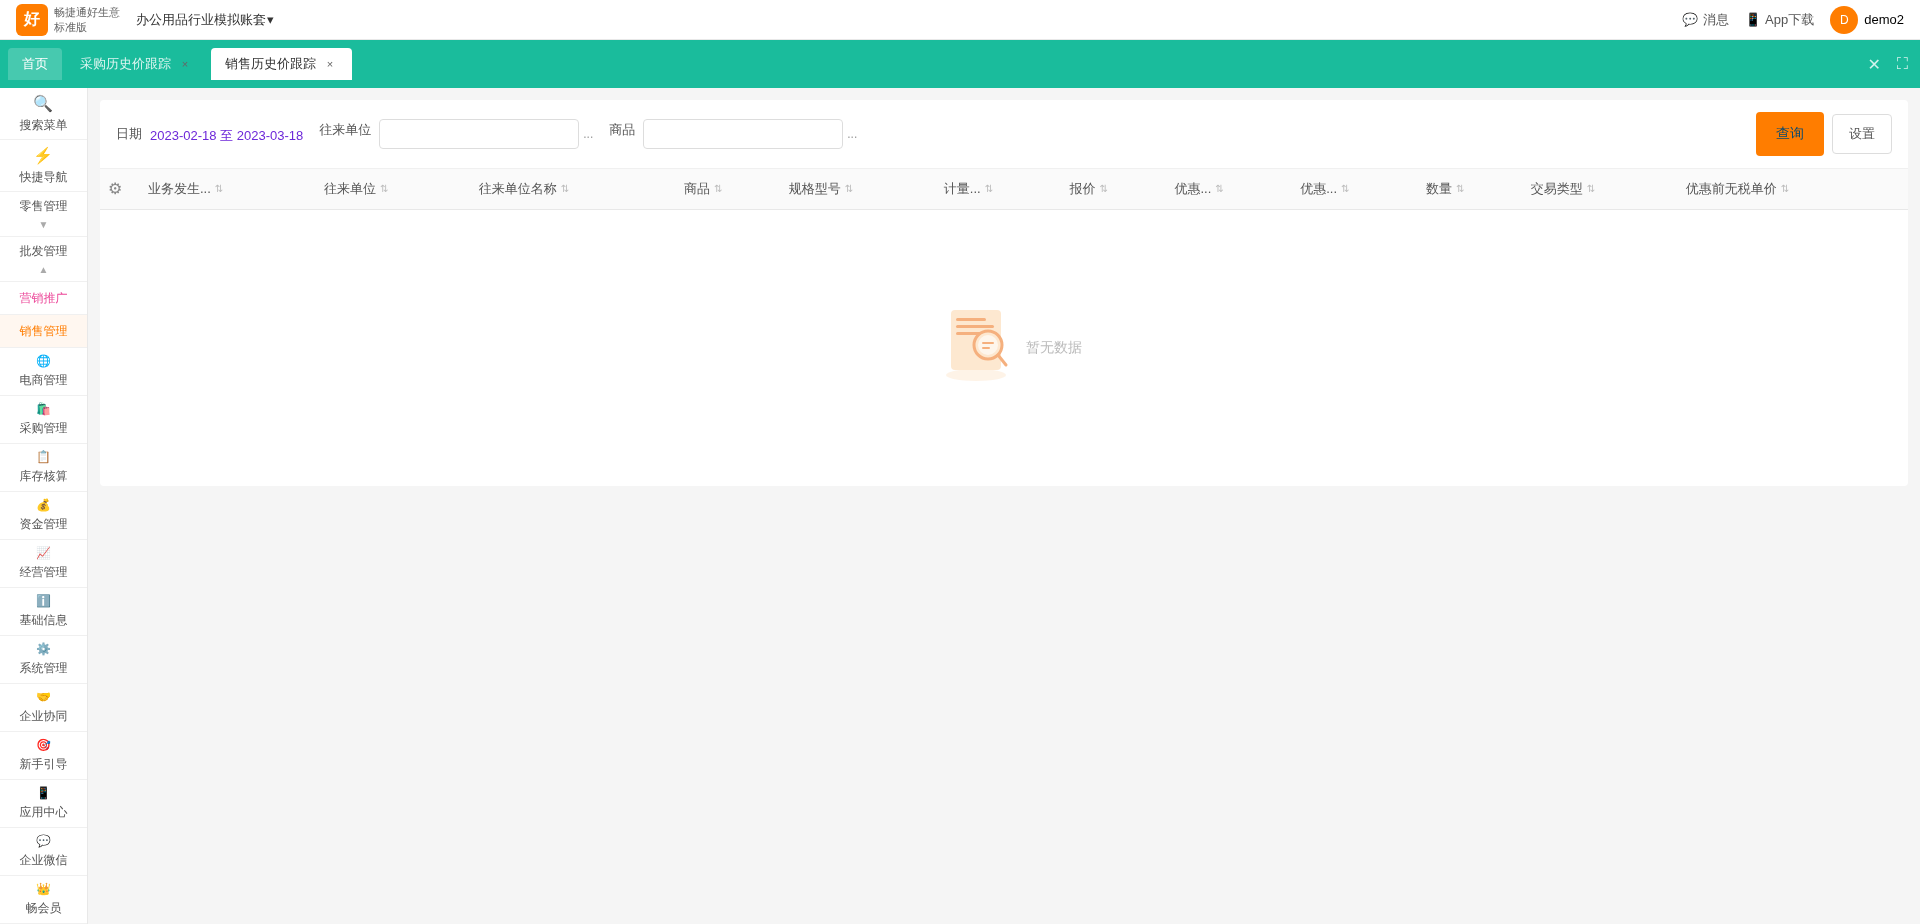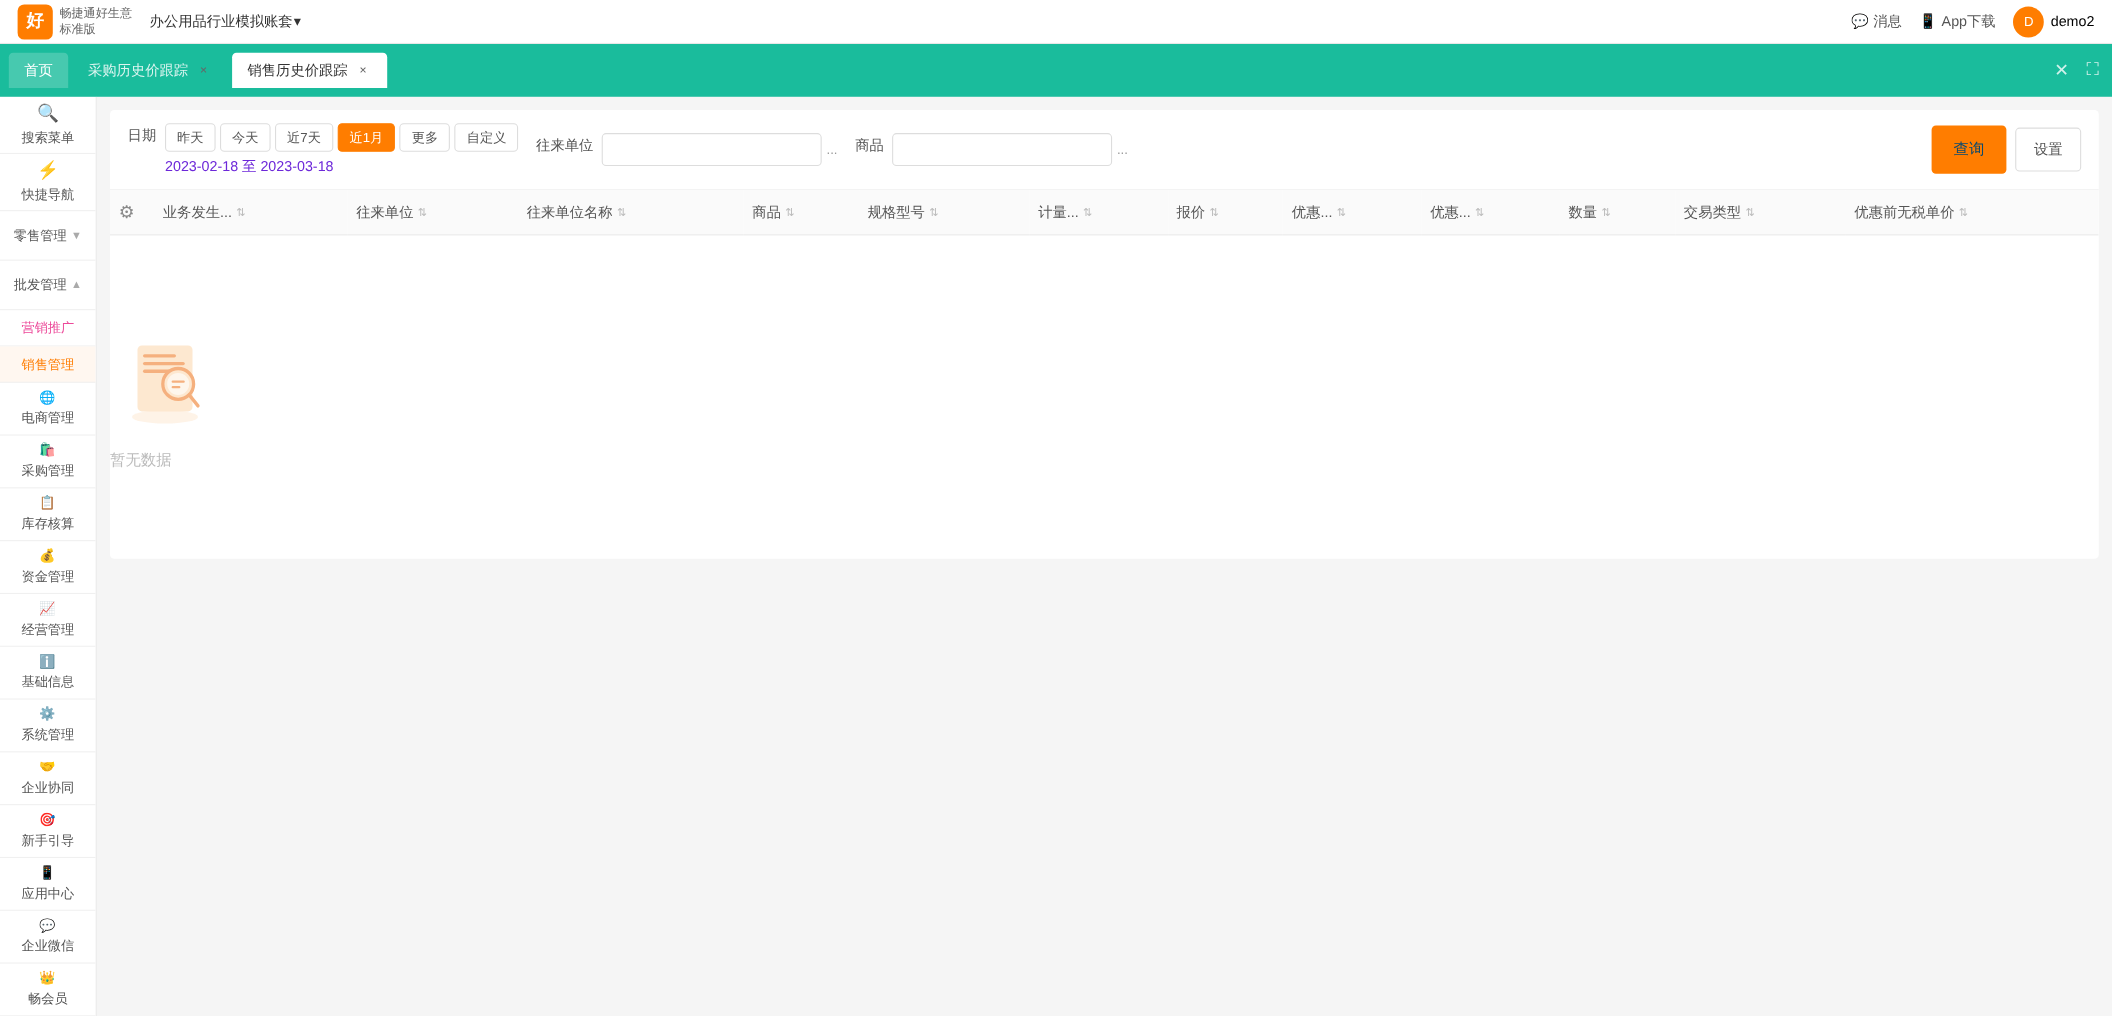--- a/index.html
+++ b/index.html
@@ -81,21 +81,21 @@
     .sidebar-item {
       height: 52px;
       display: flex; flex-direction: column;
       align-items: center; justify-content: center;
       font-size: 12px; color: #555;
       cursor: pointer;
       border-bottom: 1px solid #f0f0f0;
       gap: 4px;
       padding: 6px 4px;
     }
-    .sidebar-item.has-arrow { flex-direction: row; justify-content: center; gap: 4px; }
+    .sidebar-item.has-arrow { flex-direction: column; justify-content: center; gap: 4px; }
     .sidebar-icon { font-size: 16px; }
     .sidebar-arrow { font-size: 10px; color: #aaa; }
     .sidebar-sub-item {
       height: 40px; display: flex; align-items: center; justify-content: center;
       font-size: 12px; color: #ec4899; cursor: pointer; padding: 0 8px;
       border-bottom: 1px solid #f0f0f0; text-align: center;
     }
     .sidebar-sub-item.active { color: #ff7d00; background: #fff7f0; }
 
     
@@ -164,21 +164,21 @@
       font-size: 13px; font-weight: 500; color: #555;
       text-align: left; white-space: nowrap; cursor: pointer;
     }
     .data-table th .th-content { display: flex; align-items: center; gap: 4px; }
     .sort-icon { color: #bbb; font-size: 10px; }
     .settings-th { width: 40px; text-align: center; }
     .settings-icon { font-size: 16px; color: #888; cursor: pointer; }
 
     
     .empty-state {
-      display: flex; flex-direction: column; justify-content: center;
+      display: flex; align-items: center; justify-content: center;
       padding: 80px 0;
     }
     .empty-icon {
       width: 100px; height: 100px; margin-bottom: 16px;
       position: relative;
     }
     .empty-text { font-size: 14px; color: #bbb; }
 
     
     .empty-illustration { width: 100px; height: 100px; }
@@ -311,28 +311,20 @@
 
   <div class="content-area">
     <div class="page-container">
 
 
       <div class="filter-area">
 
         <div class="filter-group">
           <span class="filter-label">日期</span>
           <div>
-            <div class="date-buttons">
-              <button class="date-btn">昨天</button>
-              <button class="date-btn">今天</button>
-              <button class="date-btn">近7天</button>
-              <button class="date-btn active">近1月</button>
-              <button class="date-btn">更多</button>
-              <button class="date-btn">自定义</button>
-            </div>
             <div class="date-range">2023-02-18 至 2023-03-18</div>
           </div>
         </div>
 
         <div class="filter-group">
           <span class="filter-label">往来单位</span>
           <div class="filter-input-group">
             <input class="filter-input" type="text" style="">
             <span class="filter-more">...</span>
           </div>

